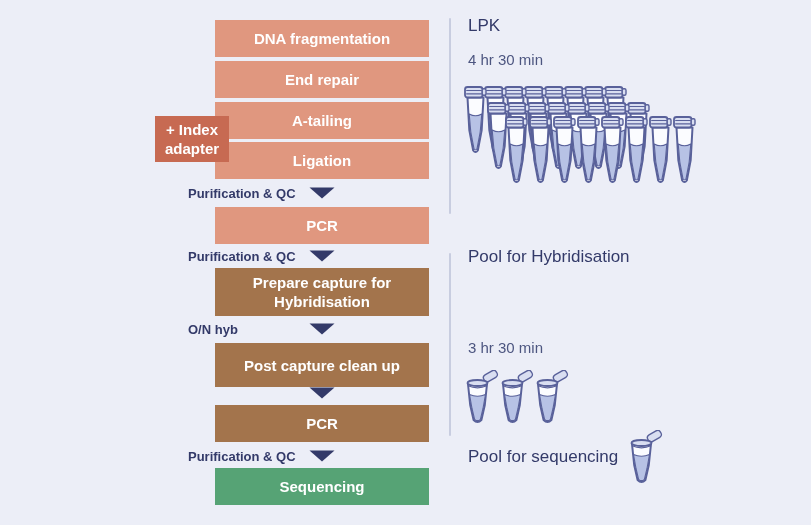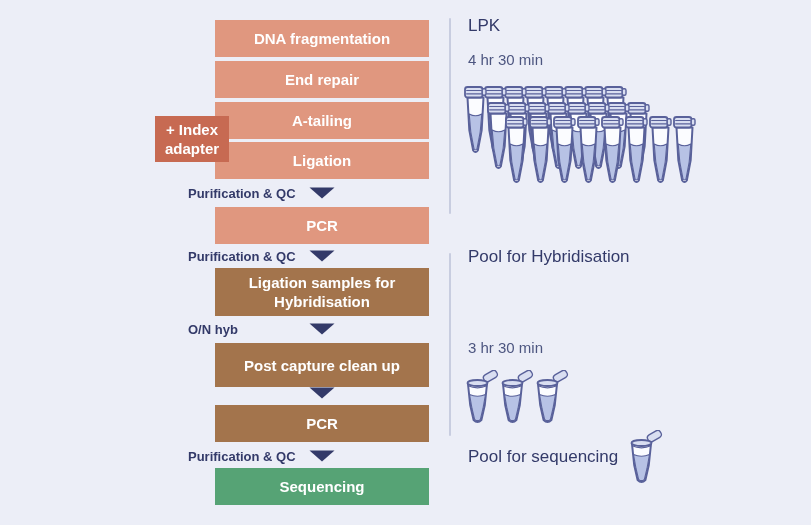--- a/index.html
+++ b/index.html
@@ -64,21 +64,21 @@
 
   <div class="box salmon" style="top:207px;height:37px">PCR</div>
 
   <div class="ann-label" style="top:249px">Purification &amp; QC</div>
   <span class="tri" style="top:250px">
     <svg viewBox="0 0 26 12">
         <path d="M0.5,0.5 H25.5 L13,11.5 Z"></path>
       </svg>
   </span>
 
-  <div class="box brown" style="top:268px;height:48px">Ligation samples for Hybridisation</div>
+  <div class="box brown" style="top:268px;height:48px">Prepare capture for Hybridisation</div>
 
   <div class="ann-label" style="top:322px">O/N hyb</div>
   <span class="tri" style="top:323px">
     <svg viewBox="0 0 26 12">
         <path d="M0.5,0.5 H25.5 L13,11.5 Z"></path>
       </svg>
   </span>
 
   <div class="box brown" style="top:343px;height:44px">Post capture clean up</div>
 

